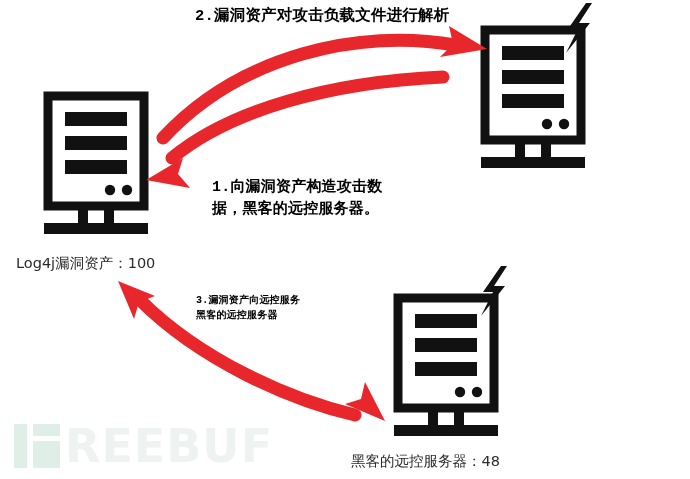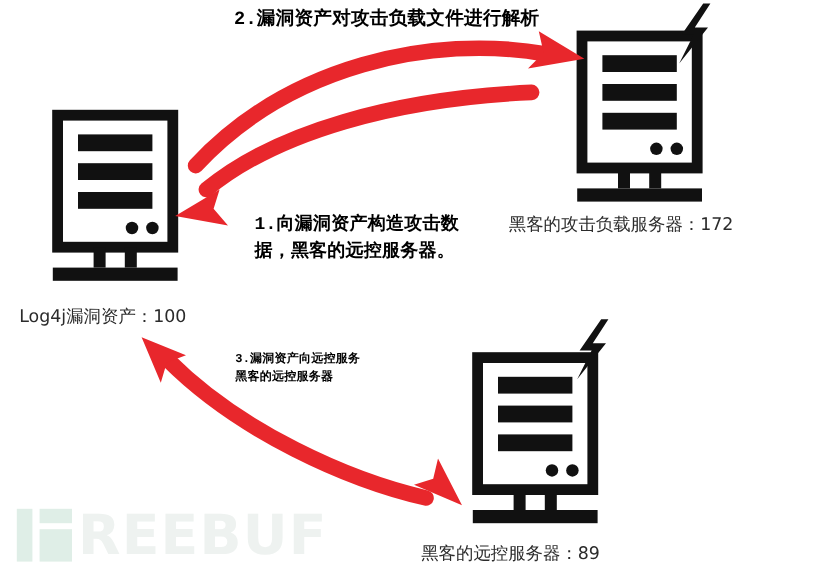--- a/index.html
+++ b/index.html
@@ -186,22 +186,21 @@
     </g>
   </svg>
 
   <div class="step-text" id="step2-text"><span>2.漏洞资产对攻击负载文件进行解析</span></div>
 
   <div class="step-text" id="step1-text"><span>1.向漏洞资产构造攻击数</span><br><span>据，黑客的远控服务器。</span></div>
 
   <div class="step-text" id="step3-text"><span>3.漏洞资产向远控服务</span><br><span>黑客的远控服务器</span></div>
 
   <div class="node-caption" id="caption-log4j">Log4j漏洞资产：100</div>
-  <div class="node-caption" id="caption-payload">黑客的攻击负载服务器：172</div>
-  <div class="node-caption" id="caption-c2">黑客的远控服务器：89</div>
+  <div class="node-caption" id="caption-c2">黑客的远控服务器：48</div>
 
   <div id="watermark">
     <div class="wm-mark">
       <div class="wm-bar-v"></div>
       <div class="wm-bar-t"></div>
       <div class="wm-bar-b"></div>
     </div>
     <div class="wm-word">REEBUF</div>
   </div>
 

